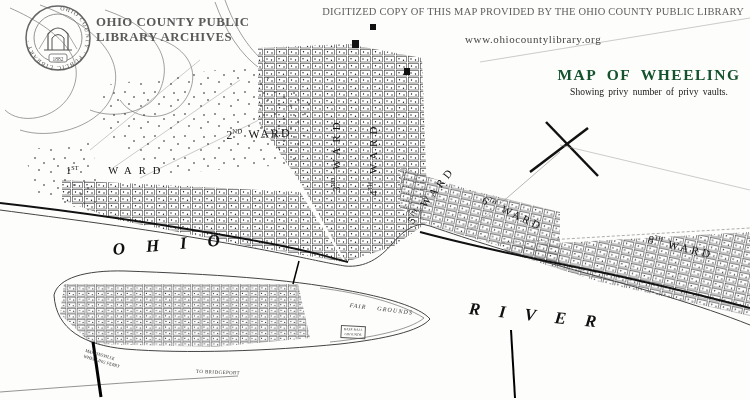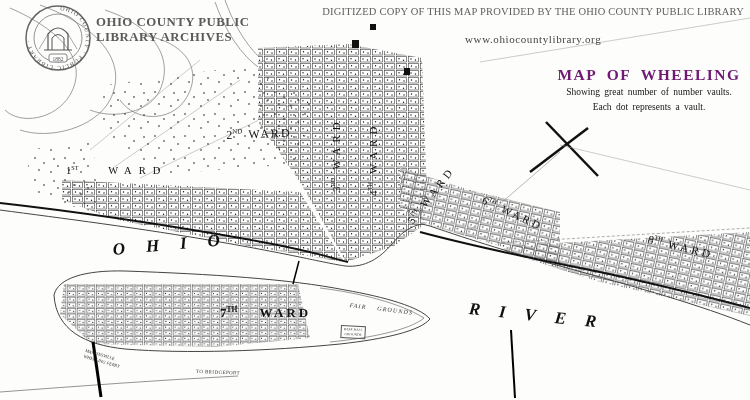--- a/index.html
+++ b/index.html
@@ -6,21 +6,21 @@
   .page{position:relative;width:750px;height:400px;background:#fdfdfc;overflow:hidden;
         font-family:"Liberation Serif",serif;color:#1f1f1f;}
   .abs{position:absolute;white-space:nowrap;}
   
   .org{left:96px;top:14px;font-size:13.5px;line-height:15px;color:#5a5a5a;
        letter-spacing:.5px;font-weight:bold;transform:scaleX(.95);transform-origin:0 0;}
   .credit{right:6px;top:6px;text-align:center;color:#5e5e5e;font-size:10.5px;letter-spacing:.2px;}
   .credit .site{font-size:11px;color:#454545;margin-top:16px;letter-spacing:.6px;}
   
   .titleblock{left:548px;top:66px;width:202px;text-align:center;}
-  .titleblock .t{font-size:15.5px;font-weight:bold;letter-spacing:1.5px;word-spacing:5px;color:#701a75;}
+  .titleblock .t{font-size:15.5px;font-weight:bold;letter-spacing:1.5px;word-spacing:5px;color:#14532d;}
   .titleblock .s{font-size:9.5px;line-height:13px;color:#161616;word-spacing:2px;margin-top:2px;}
   
   .ward{position:absolute;font-family:"Liberation Serif",serif;color:#131313;
         white-space:nowrap;transform-origin:0 0;}
   .ward sup{font-size:58%;vertical-align:super;letter-spacing:0;}
   .wword{letter-spacing:4px;}
   .w1{left:66px;top:164px;font-size:10.5px;}
   .w1 .wword{margin-left:30px;letter-spacing:7px;}
   .w2{left:226px;top:128px;font-size:12px;transform:rotate(-2deg);}
   .w2 .wword{margin-left:6px;letter-spacing:2px;}
@@ -172,44 +172,40 @@
     <div>LIBRARY ARCHIVES</div>
   </div>
 
   <div class="abs credit">
     <div>DIGITIZED COPY OF THIS MAP PROVIDED BY THE OHIO COUNTY PUBLIC LIBRARY</div>
     <div class="site">www.ohiocountylibrary.org</div>
   </div>
 
   <div class="abs titleblock">
     <div class="t">MAP OF WHEELING</div>
-    <div class="s">Showing great number of number vaults.</div>
-    <div class="s">Each dot represents a vault.</div>
+    <div class="s">Showing privy number of privy vaults.</div>
   </div>
 
   <div class="ward w1">
     <span><span>1</span><sup>ST</sup></span><span class="wword">WARD</span>
   </div>
   <div class="ward w2">
     <span><span>2</span><sup>ND</sup></span><span class="wword">WARD</span>
   </div>
   <div class="ward w3">
     <span><span>3</span><sup>RD</sup></span><span class="wword">WARD</span>
   </div>
   <div class="ward w4">
     <span><span>4</span><sup>TH</sup></span><span class="wword">WARD</span>
   </div>
   <div class="ward w5">
     <span><span>5</span><sup>TH</sup></span><span class="wword">WARD</span>
   </div>
   <div class="ward w6">
     <span><span>6</span><sup>TH</sup></span><span class="wword">WARD</span>
-  </div>
-  <div class="ward w7">
-    <span><span>7</span><sup>TH</sup></span><span class="wword">WARD</span>
   </div>
   <div class="ward w8">
     <span><span>8</span><sup>TH</sup></span><span class="wword">WARD</span>
   </div>
 
   <div class="riverword ohio">OHIO</div>
   <div class="riverword river">RIVER</div>
 
   <div class="small fair">FAIR GROUNDS</div>
   <div class="small bb">

